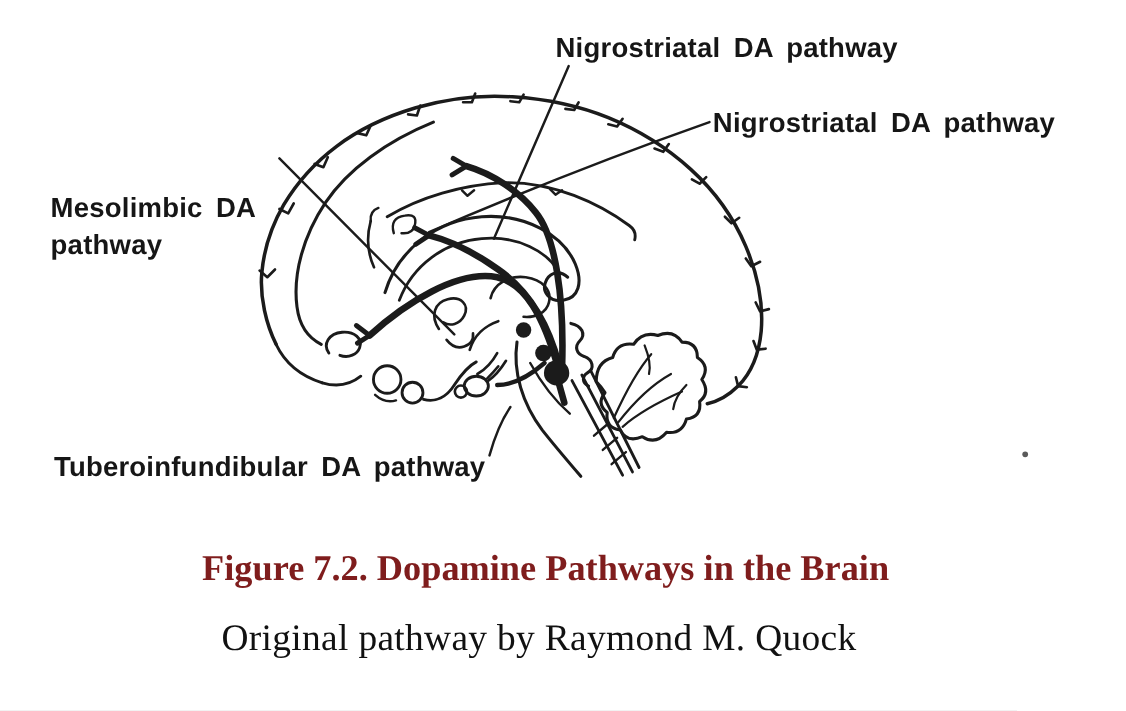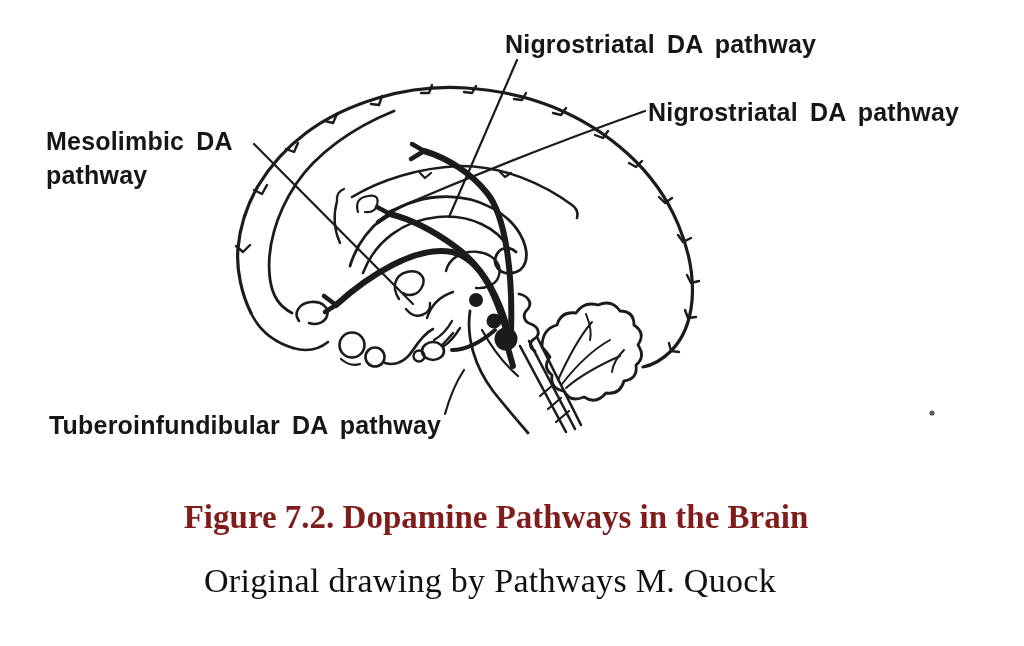--- a/index.html
+++ b/index.html
@@ -4,21 +4,21 @@
 <style>
   html,body{margin:0;padding:0;background:#e8e8e8;}
   #stage{
     position:relative;width:1024px;height:646px;background:#ffffff;
     overflow:hidden;font-family:"Liberation Sans",sans-serif;
   }
   .diagram-label{
     position:absolute;color:#161616;font-weight:700;font-size:25px;
     line-height:34px;letter-spacing:.2px;word-spacing:5px;white-space:nowrap;
   }
-  .diagram-label.wrap{white-space:normal;}
+  .diagram-label.wrap{white-space:normal;margin-top:48px;}
   svg.brain{position:absolute;left:0;top:0;}
   .caption-title{position:absolute;left:0;top:499px;width:992px;text-align:center;
     font-family:"Liberation Serif",serif;font-weight:700;font-size:33px;color:#7f1d1d;}
   .caption-credit{position:absolute;left:0;top:562px;width:980px;text-align:center;
     font-family:"Liberation Serif",serif;font-weight:400;font-size:34px;color:#111;letter-spacing:.3px;}
 </style>
 </head>
 <body>
 
 <div id="stage">
@@ -157,15 +157,15 @@
   <div class="diagram-label" style="left:505px;top:27px;">Nigrostriatal DA pathway</div>
 
   <div class="diagram-label" style="left:648px;top:95px;text-align:right;">Nigrostriatal DA pathway</div>
 
   <div class="diagram-label wrap" style="left:46px;top:124px;width:218px;">Mesolimbic DA pathway</div>
 
   <div class="diagram-label" style="left:49px;top:408px;">Tuberoinfundibular DA pathway</div>
 
   <div class="caption-title">Figure 7.2.  Dopamine Pathways in the Brain</div>
 
-  <div class="caption-credit">Original drawing by Pathways M. Quock</div>
+  <div class="caption-credit">Original pathway by Raymond M. Quock</div>
 
 </div>
 
 </body></html>

